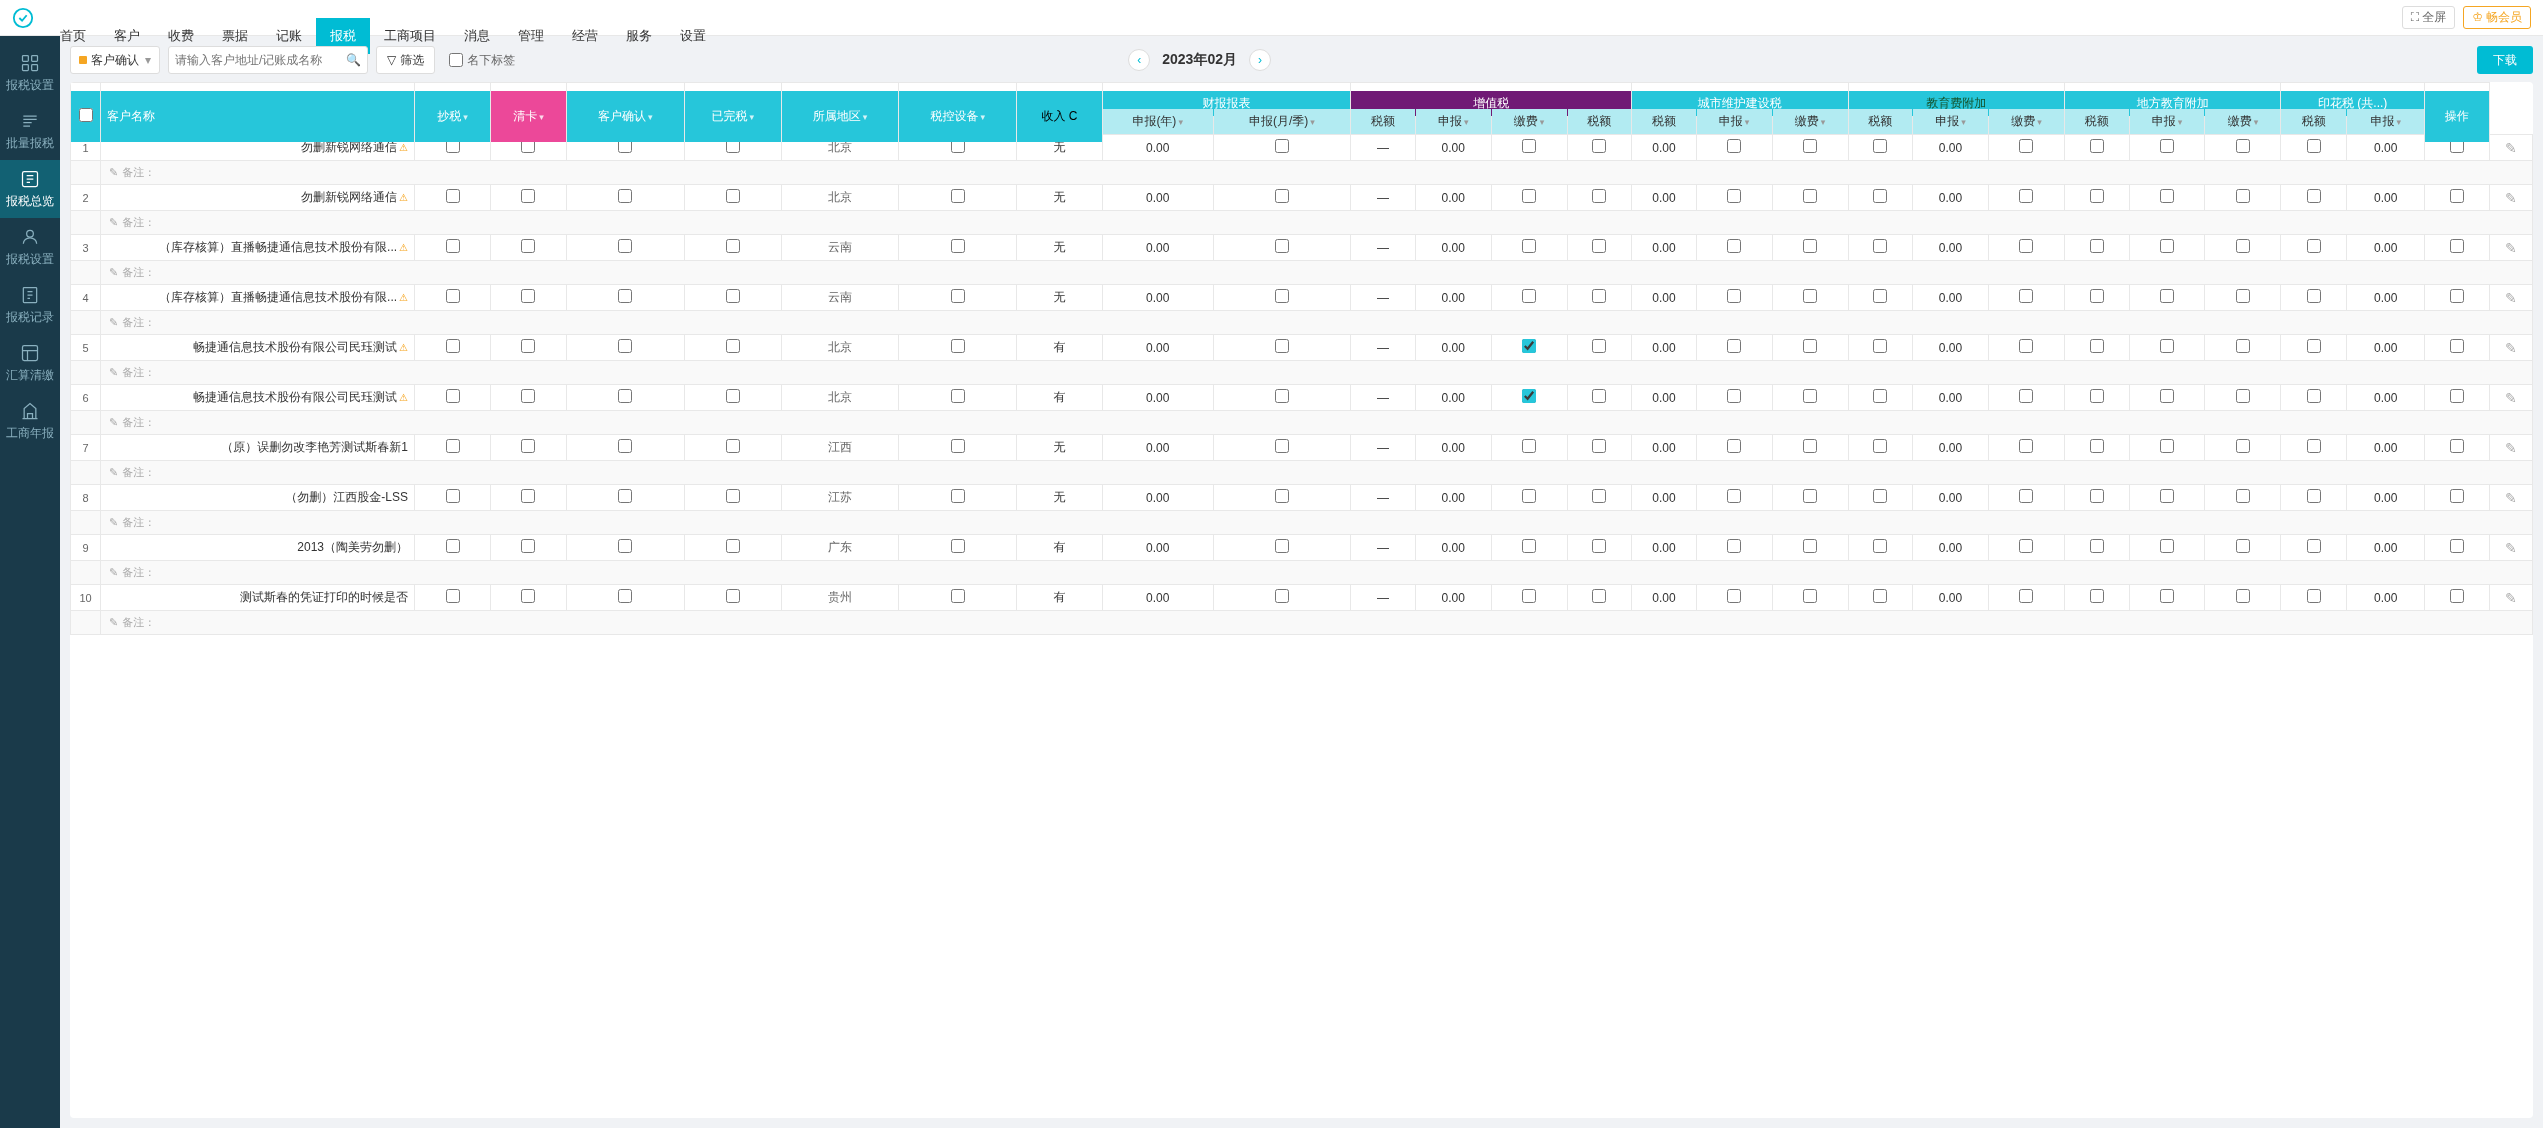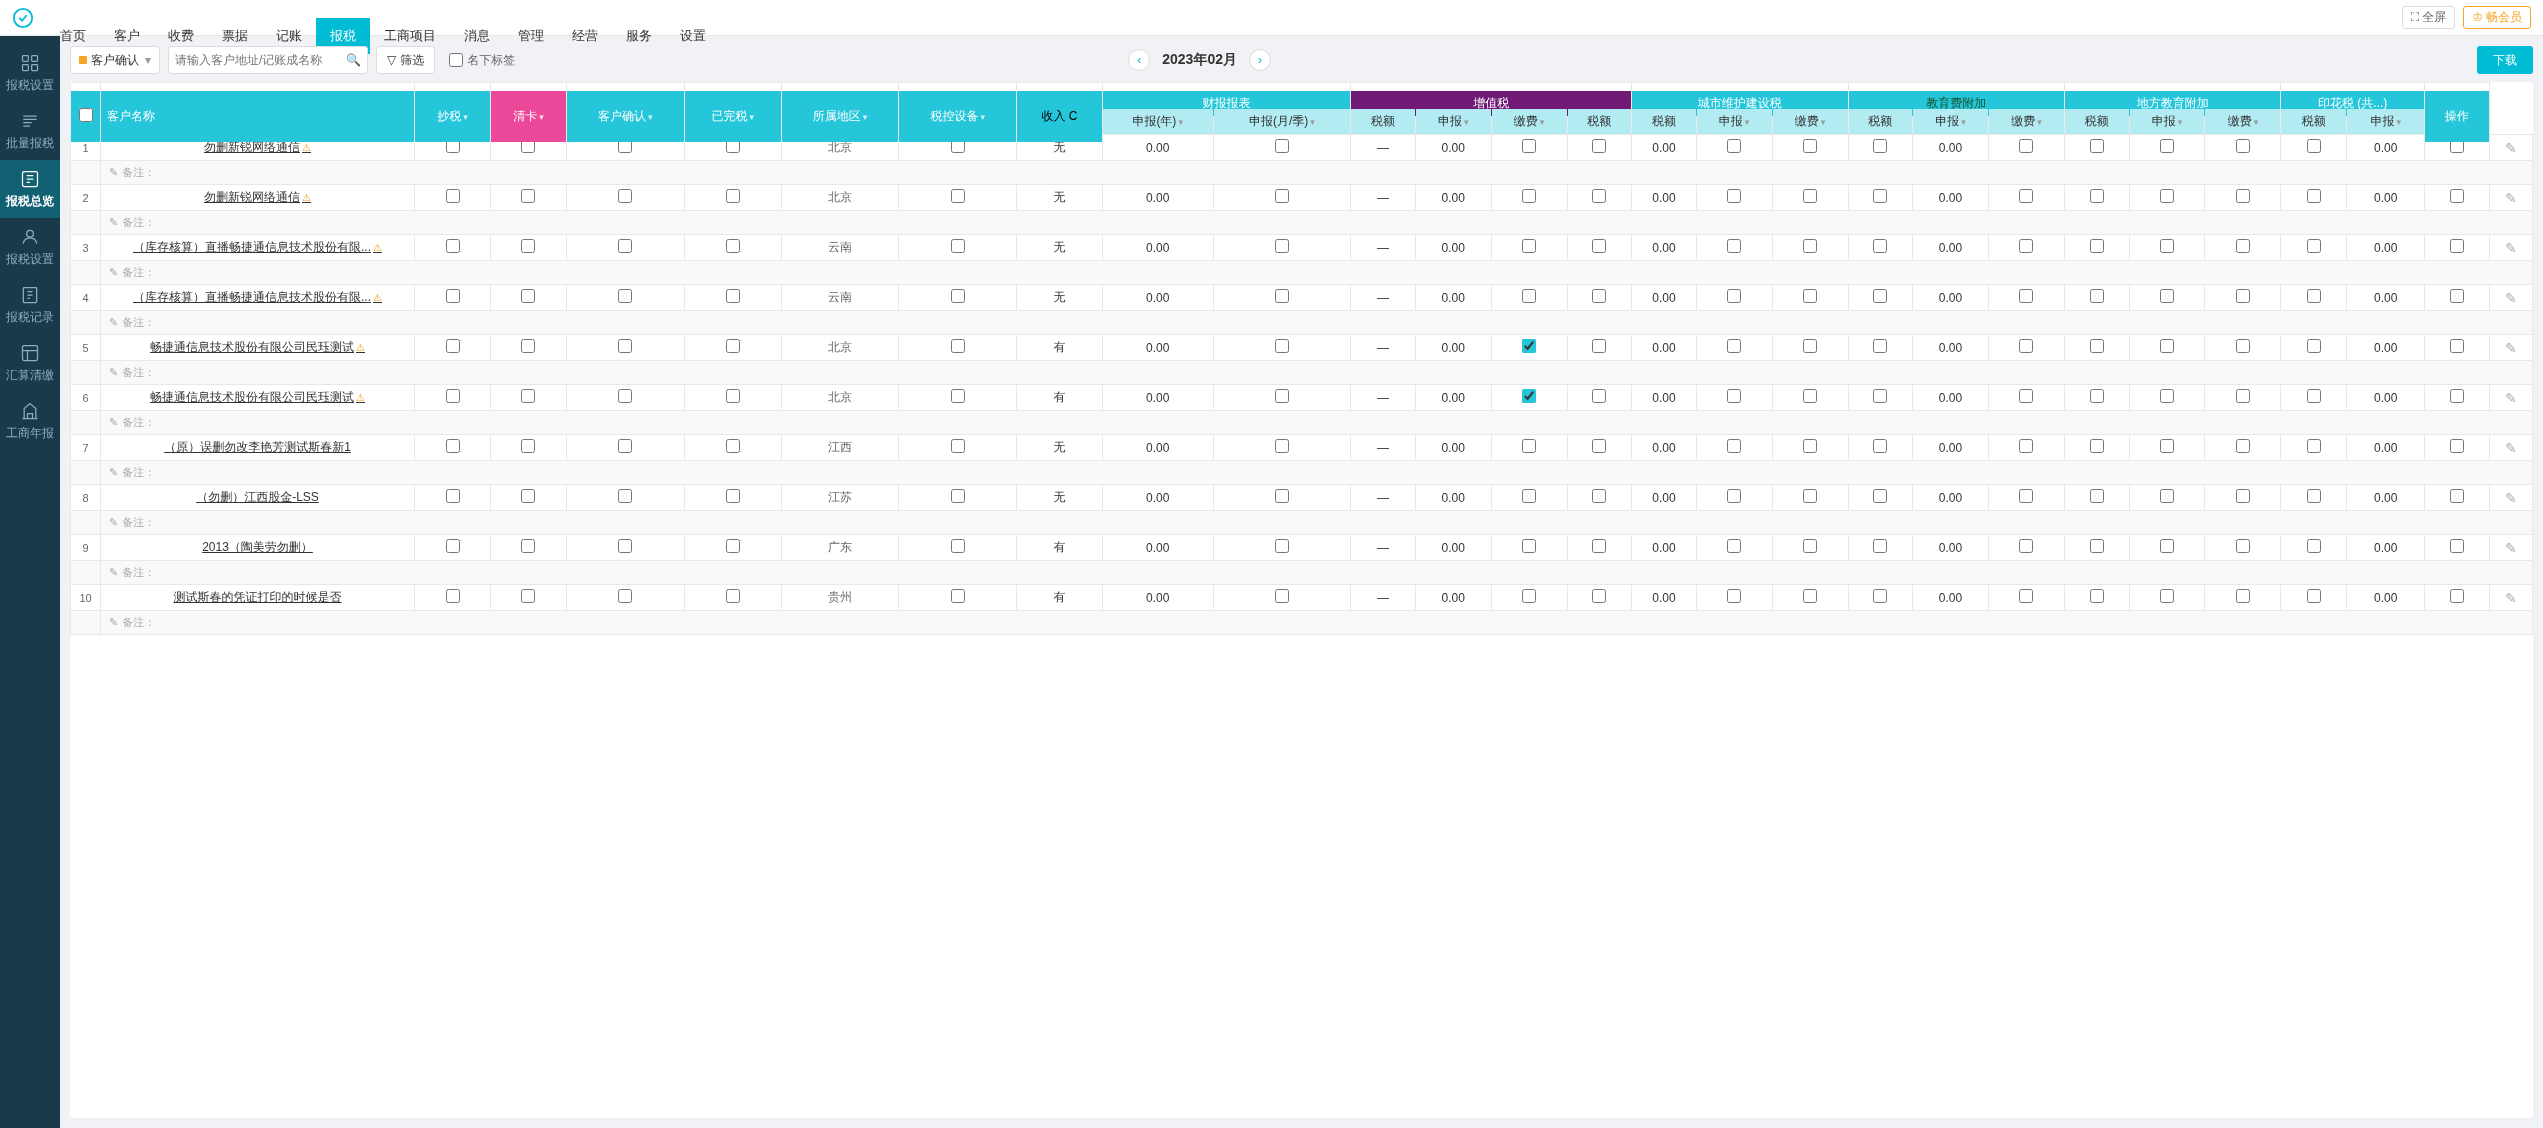--- a/index.html
+++ b/index.html
@@ -47,21 +47,21 @@
       width: 100%;
       display: flex;
       flex-direction: column;
       align-items: center;
       padding: 8px 4px;
       cursor: pointer;
       color: #8ab0bf;
       font-size: 10px;
       gap: 3px;
     }
-    .sidebar-item.active { color: #fff; background: rgba(0,188,212,0.3); font-weight: bold; }
+    .sidebar-item.active { color: #fff; background: rgba(0,188,212,0.3); }
     .sidebar-icon { width: 22px; height: 22px; display: flex; align-items: center; justify-content: center; }
 
     
     .content { flex: 1; overflow: hidden; display: flex; flex-direction: column; padding: 10px; }
 
     
     .toolbar {
       display: flex;
       align-items: center;
       gap: 8px;
@@ -154,21 +154,21 @@
       position: sticky;
       top: 8px;
       z-index: 10;
     }
 
     
     .row-main td { background: #fff; }
     .row-note td { background: #f9f9f9; color: #999; font-size: 11px; }
     input[type="checkbox"] { width: 14px; height: 14px; cursor: pointer; accent-color: #00bcd4; }
 
-    .company-name { text-align: center; color: #333; max-width: 180px; overflow: hidden; text-overflow: ellipsis; text-decoration: underline; }
+    .company-name { text-align: right; color: #333; max-width: 180px; overflow: hidden; text-overflow: ellipsis; }
     .region-badge { color: #666; }
     .income-cell { color: #333; }
     .note-text { color: #aaa; font-size: 11px; display: flex; align-items: center; gap: 4px; }
     .edit-icon { color: #aaa; cursor: pointer; font-size: 11px; }
     .action-icon { color: #aaa; cursor: pointer; font-size: 14px; }
     .warning-icon { color: #f5a623; font-size: 10px; margin-left: 2px; }
 
     .num-col { color: #666; font-size: 11px; width: 30px; }
 
     

